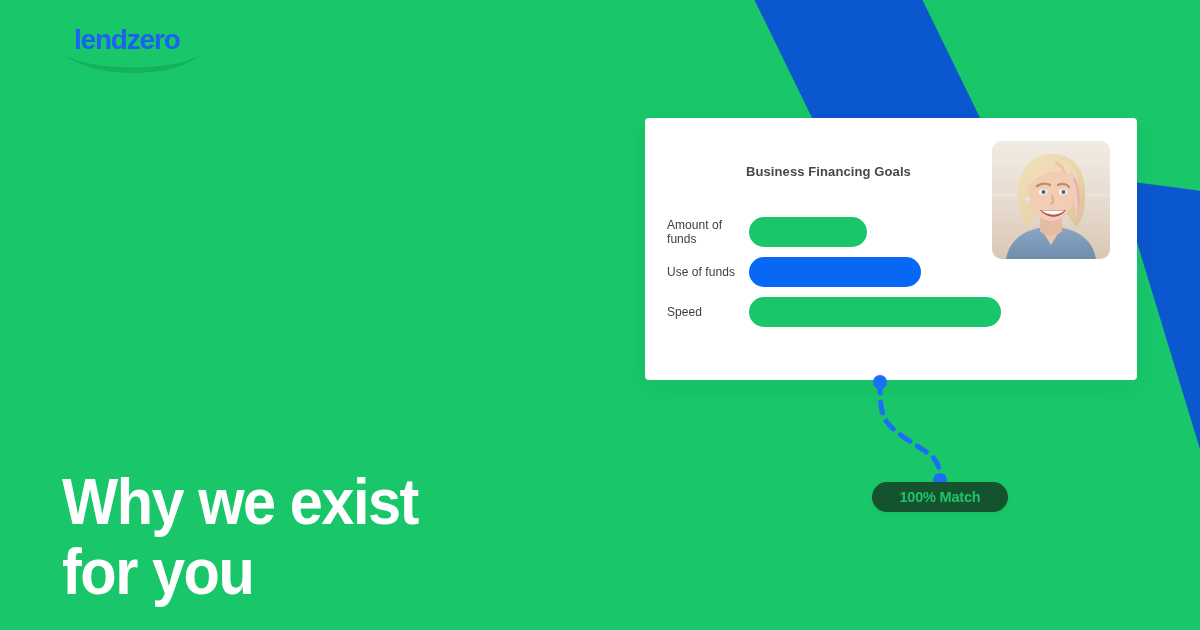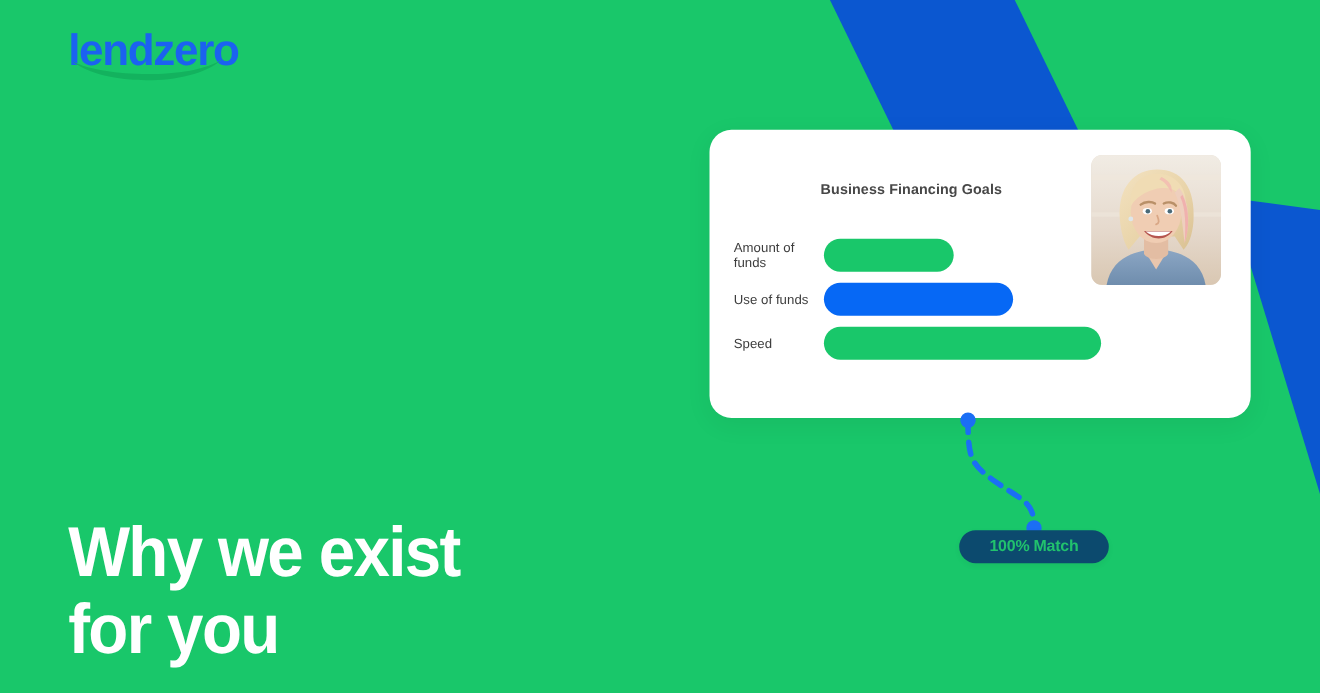--- a/index.html
+++ b/index.html
@@ -49,27 +49,27 @@
   
   .logo {
     position: absolute;
     left: 62px;
     top: 26px;
     width: 200px;
     height: 52px;
   }
   .logo-word {
     font-family: "Liberation Sans", sans-serif;
-    font-size: 40px;
+    font-size: 28px;
     font-weight: 700;
     letter-spacing: -1.2px;
     color: #1b62f0;
     line-height: 1;
     position: absolute;
-    left: 0;
+    left: 12px;
     top: 0;
   }
   .logo-swoosh {
     position: absolute;
     left: 2px;
     top: 26px;
     width: 140px;
     height: 34px;
     overflow: hidden;
   }
@@ -92,21 +92,21 @@
   }
 
   
   .card {
     position: absolute;
     left: 645px;
     top: 118px;
     width: 492px;
     height: 262px;
     background: #ffffff;
-    border-radius: 20px;
+    border-radius: 4px;
     box-shadow: 0 6px 24px rgba(0,0,0,0.06);
   }
   .card-title {
     position: absolute;
     left: 101px;
     top: 46px;
     font-size: 13px;
     font-weight: 700;
     color: #474747;
     letter-spacing: 0.1px;
@@ -277,17 +277,17 @@
   </div>
 
   <div class="connector">
     <svg width="120" height="130" viewBox="0 0 120 130">
       <path d="M25 12 C 25 48, 28 52, 50 68 C 76 86, 85 86, 85 110" stroke="#1b6ef5" stroke-width="5" fill="none" stroke-dasharray="11 9" stroke-linecap="round"></path>
       <circle cx="25" cy="12" r="7" fill="#1b6ef5"></circle>
       <circle cx="85" cy="110" r="7" fill="#1b6ef5"></circle>
     </svg>
   </div>
 
-  <div class="match-badge" style="background: #0c4a6e;">
+  <div class="match-badge" style="background: #14532d;">
     <span class="match-badge-label" style="color: rgb(33, 194, 109);">100% Match</span>
   </div>
 
 </div>
 
 </body></html>

